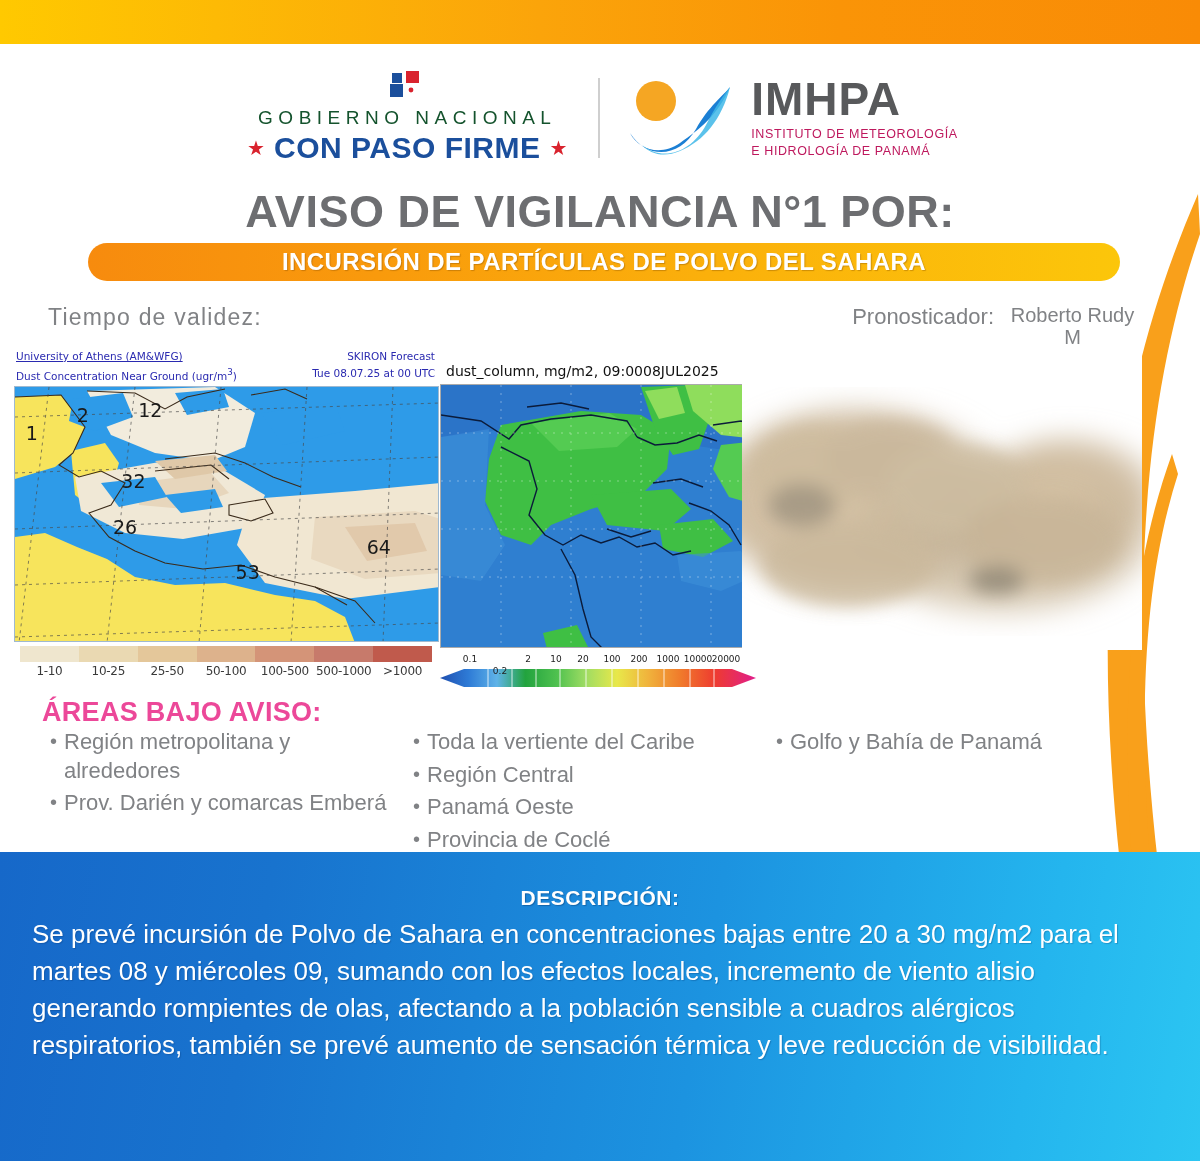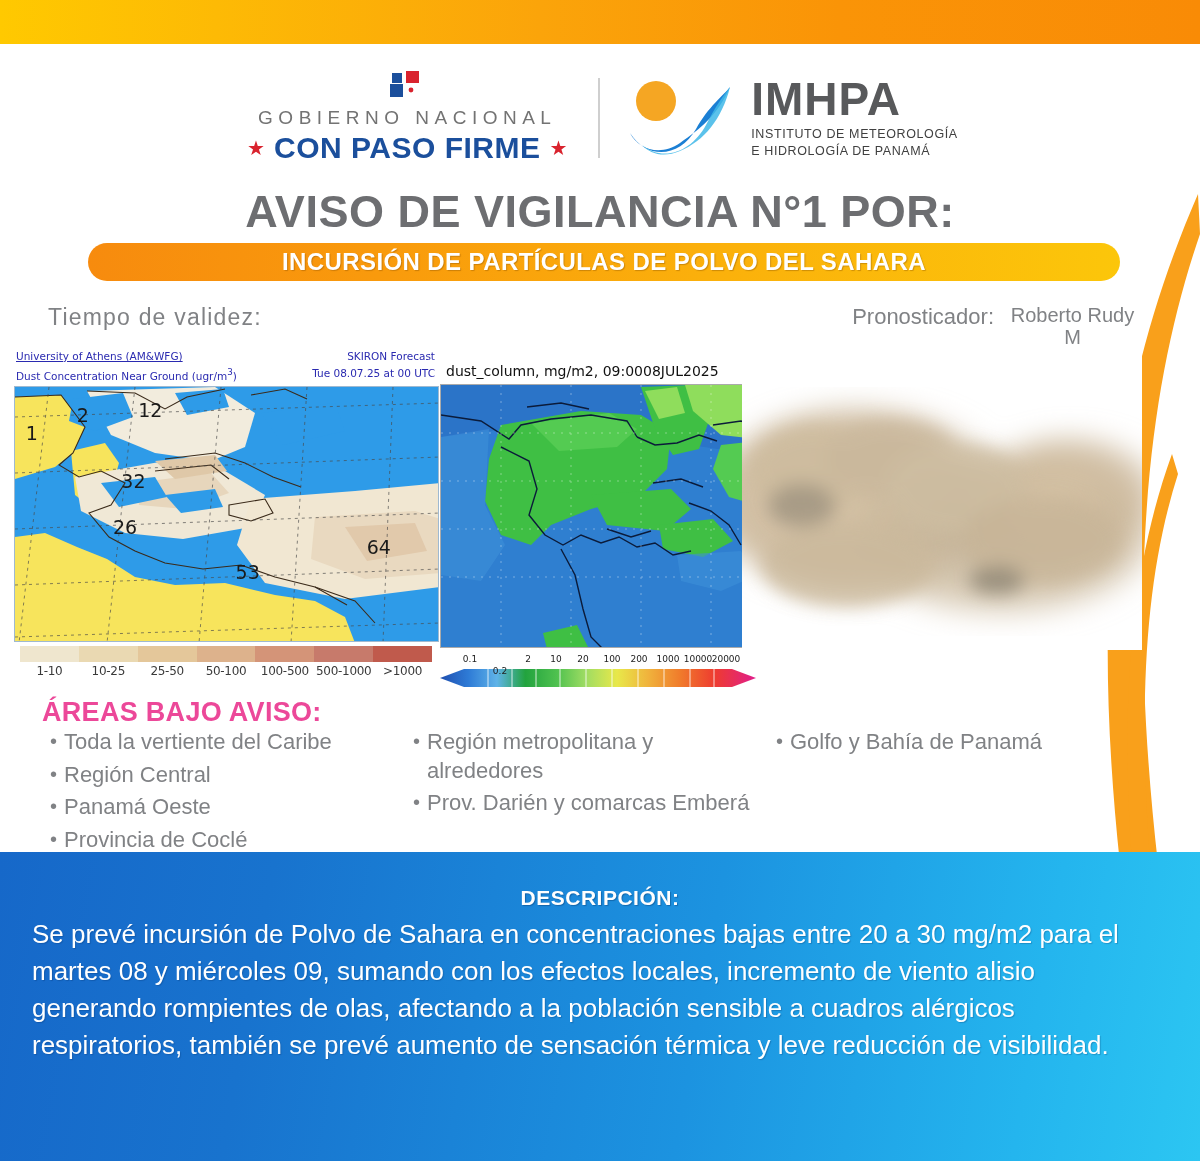--- a/index.html
+++ b/index.html
@@ -24,34 +24,34 @@
   }
 
   
   .header {
     position: absolute; left: 0; top: 58px; width: 1200px; height: 120px;
     display: flex; align-items: center; justify-content: center; gap: 0;
   }
   .gov-logo { display: flex; flex-direction: column; align-items: center; width: 330px; }
   .gov-flag { width: 46px; height: 30px; position: relative; margin-bottom: 6px; }
   .gov-line1 {
-    font-size: 19px; letter-spacing: 5.5px; color: #737373; font-weight: 400;
+    font-size: 19px; letter-spacing: 5.5px; color: #14532d; font-weight: 400;
     white-space: nowrap;
   }
   .gov-line2row { display: flex; align-items: center; gap: 9px; margin-top: 2px; }
   .gov-star { color: #D9232E; font-size: 20px; line-height: 1; }
   .gov-line2 {
     font-size: 30px; font-weight: bold; color: #1B4F9C; letter-spacing: 0.5px;
     white-space: nowrap;
   }
   .hdr-divider { width: 2px; height: 80px; background: #cfcfcf; margin: 0 26px; }
   .imhpa { display: flex; align-items: center; gap: 17px; }
   .imhpa-text { display: flex; flex-direction: column; }
   .imhpa-name { font-size: 46px; font-weight: bold; color: #58595B; letter-spacing: 1px; line-height: 1; }
-  .imhpa-sub { font-size: 12.5px; color: #404040; letter-spacing: 0.6px; line-height: 1.35; margin-top: 4px; }
+  .imhpa-sub { font-size: 12.5px; color: #be185d; letter-spacing: 0.6px; line-height: 1.35; margin-top: 4px; }
 
   
   .main-title {
     position: absolute; left: 0; top: 186px; width: 1200px;
     text-align: center; font-size: 45px; font-weight: bold; color: #6D6E71;
     letter-spacing: 0.5px; white-space: nowrap;
   }
 
   
   .subtitle-pill {
@@ -442,34 +442,34 @@
       <ellipse cx="60" cy="155" rx="34" ry="22" fill="#9e937f"></ellipse>
       <ellipse cx="255" cy="230" rx="28" ry="14" fill="#8d8472"></ellipse>
     </g>
   </svg>
 </div>
 
 <div class="areas-title">ÁREAS BAJO AVISO:</div>
 <div class="areas-cols" id="areas-cols">
     <div class="areas-col">
       <ul>
+        <li>Región metropolitana y alrededores</li>
+        <li>Prov. Darién y comarcas Emberá</li>
+      </ul>
+    </div>
+    <div class="areas-col">
+      <ul>
         <li>Toda la vertiente del Caribe</li>
         <li>Región Central</li>
         <li>Panamá Oeste</li>
         <li>Provincia de Coclé</li>
       </ul>
     </div>
     <div class="areas-col">
       <ul>
-        <li>Región metropolitana y alrededores</li>
-        <li>Prov. Darién y comarcas Emberá</li>
-      </ul>
-    </div>
-    <div class="areas-col">
-      <ul>
         <li>Golfo y Bahía de Panamá</li>
       </ul>
     </div>
   </div>
 
 <div class="desc-panel">
   <div class="desc-title">DESCRIPCIÓN:</div>
   <div class="desc-body">Se prevé incursión de Polvo de Sahara en concentraciones bajas entre 20 a 30 mg/m2 para el martes 08 y miércoles 09, sumando con los efectos locales, incremento de viento alisio generando rompientes de olas, afectando a la población sensible a cuadros alérgicos respiratorios, también se prevé aumento de sensación térmica y leve reducción de visibilidad.</div>
 </div>
 

